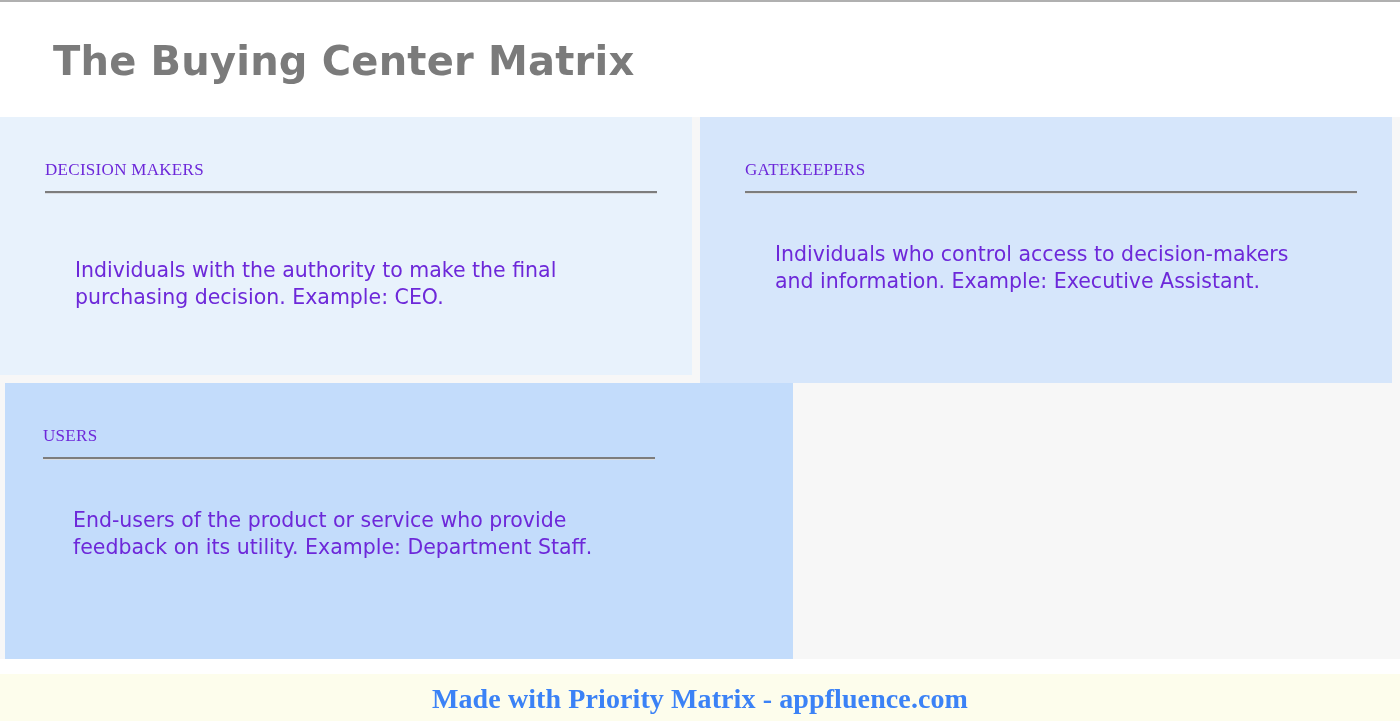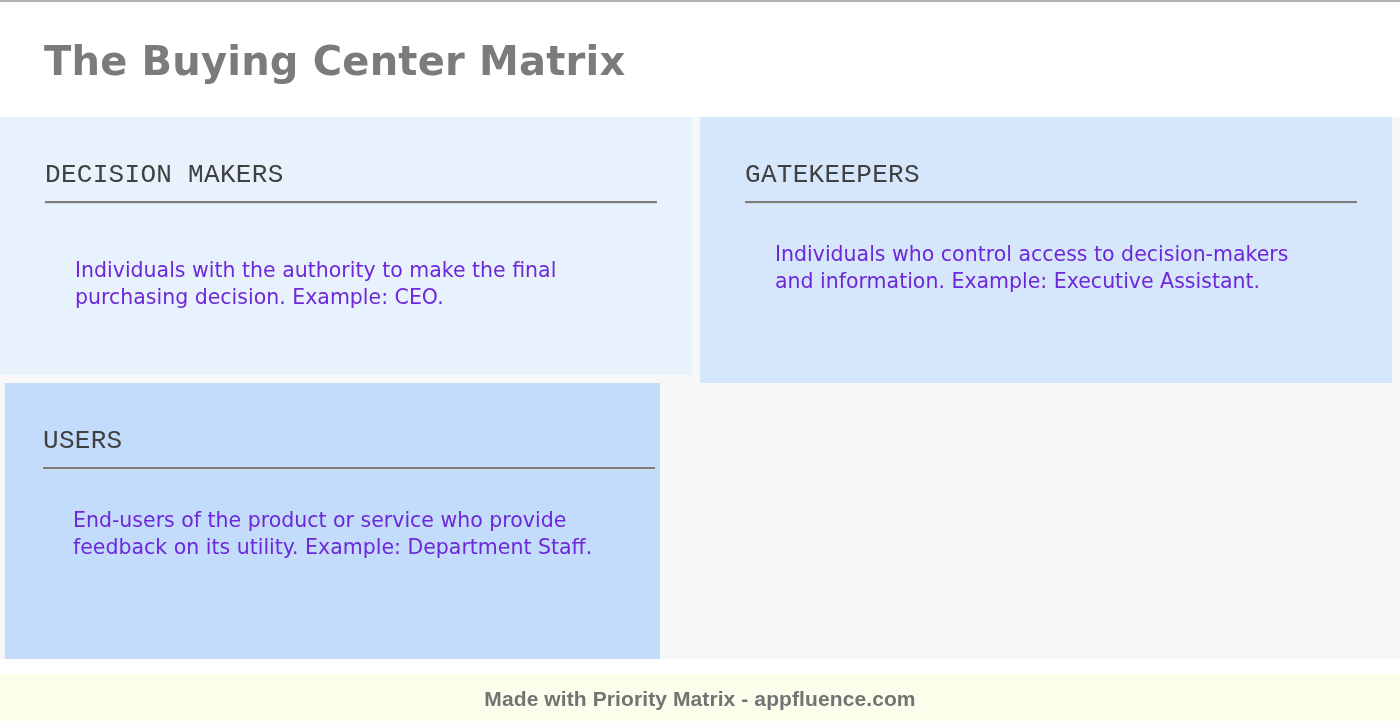--- a/index.html
+++ b/index.html
@@ -19,21 +19,21 @@
     width: 1400px;
     height: 721px;
     background: #ffffff;
     box-sizing: border-box;
     border-top: 2px solid #b0b0b0;
   }
 
   
   .header {
     position: absolute;
-    left: 0;
+    left: 9px;
     top: 2px;
     width: 1188px;
     height: 113px;
     background: #ffffff;
     display: flex;
     align-items: center;
   }
   .page-title {
     margin: 0;
     padding-left: 44px;
@@ -73,40 +73,40 @@
     width: 655px;
   }
   .q-bl {
     background: #d6e6fb;
     margin: 0 8px 0 0;
     padding-left: 12px;
   }
   .q-br {
     background: #c3dcfb;
     margin: 0 45px 0 5px;
-    width: 655px;
+    width: 788px;
   }
 
   .q-head {
     position: absolute;
     left: 45px;
     top: 44px;
     width: 612px;
   }
   .q-tr .q-head,
   .q-br .q-head {
     left: 38px;
     width: 612px;
   }
   .q-title {
-    font-size: 26px;
-    color: #404040;
+    font-size: 17px;
+    color: #6d28d9;
     letter-spacing: 0.3px;
     white-space: nowrap;
-    font-family: Liberation Mono, monospace;
+    font-family: Liberation Serif, serif;
     line-height: 1.1;
   }
   .q-rule {
     margin-top: 11px;
     height: 0;
     border-top: 2px solid #7d7d7d;
     border-bottom: 1px solid #d9dde2;
   }
 
   .q-body {
@@ -143,25 +143,25 @@
     left: 0;
     top: 672px;
     width: 1400px;
     height: 49px;
     background: #fdfdec;
     display: flex;
     align-items: center;
     justify-content: center;
   }
   .footer-text {
-    font-size: 21px;
+    font-size: 28px;
     font-weight: bold;
-    color: #737373;
+    color: #3b82f6;
     letter-spacing: 0.1px;
-    font-family: Liberation Sans, sans-serif;
+    font-family: Liberation Serif, serif;
   }
 </style>
 </head>
 <body>
 
 <div class="page">
 
   <div class="header">
     <h1 class="page-title">The Buying Center Matrix</h1>
   </div>

